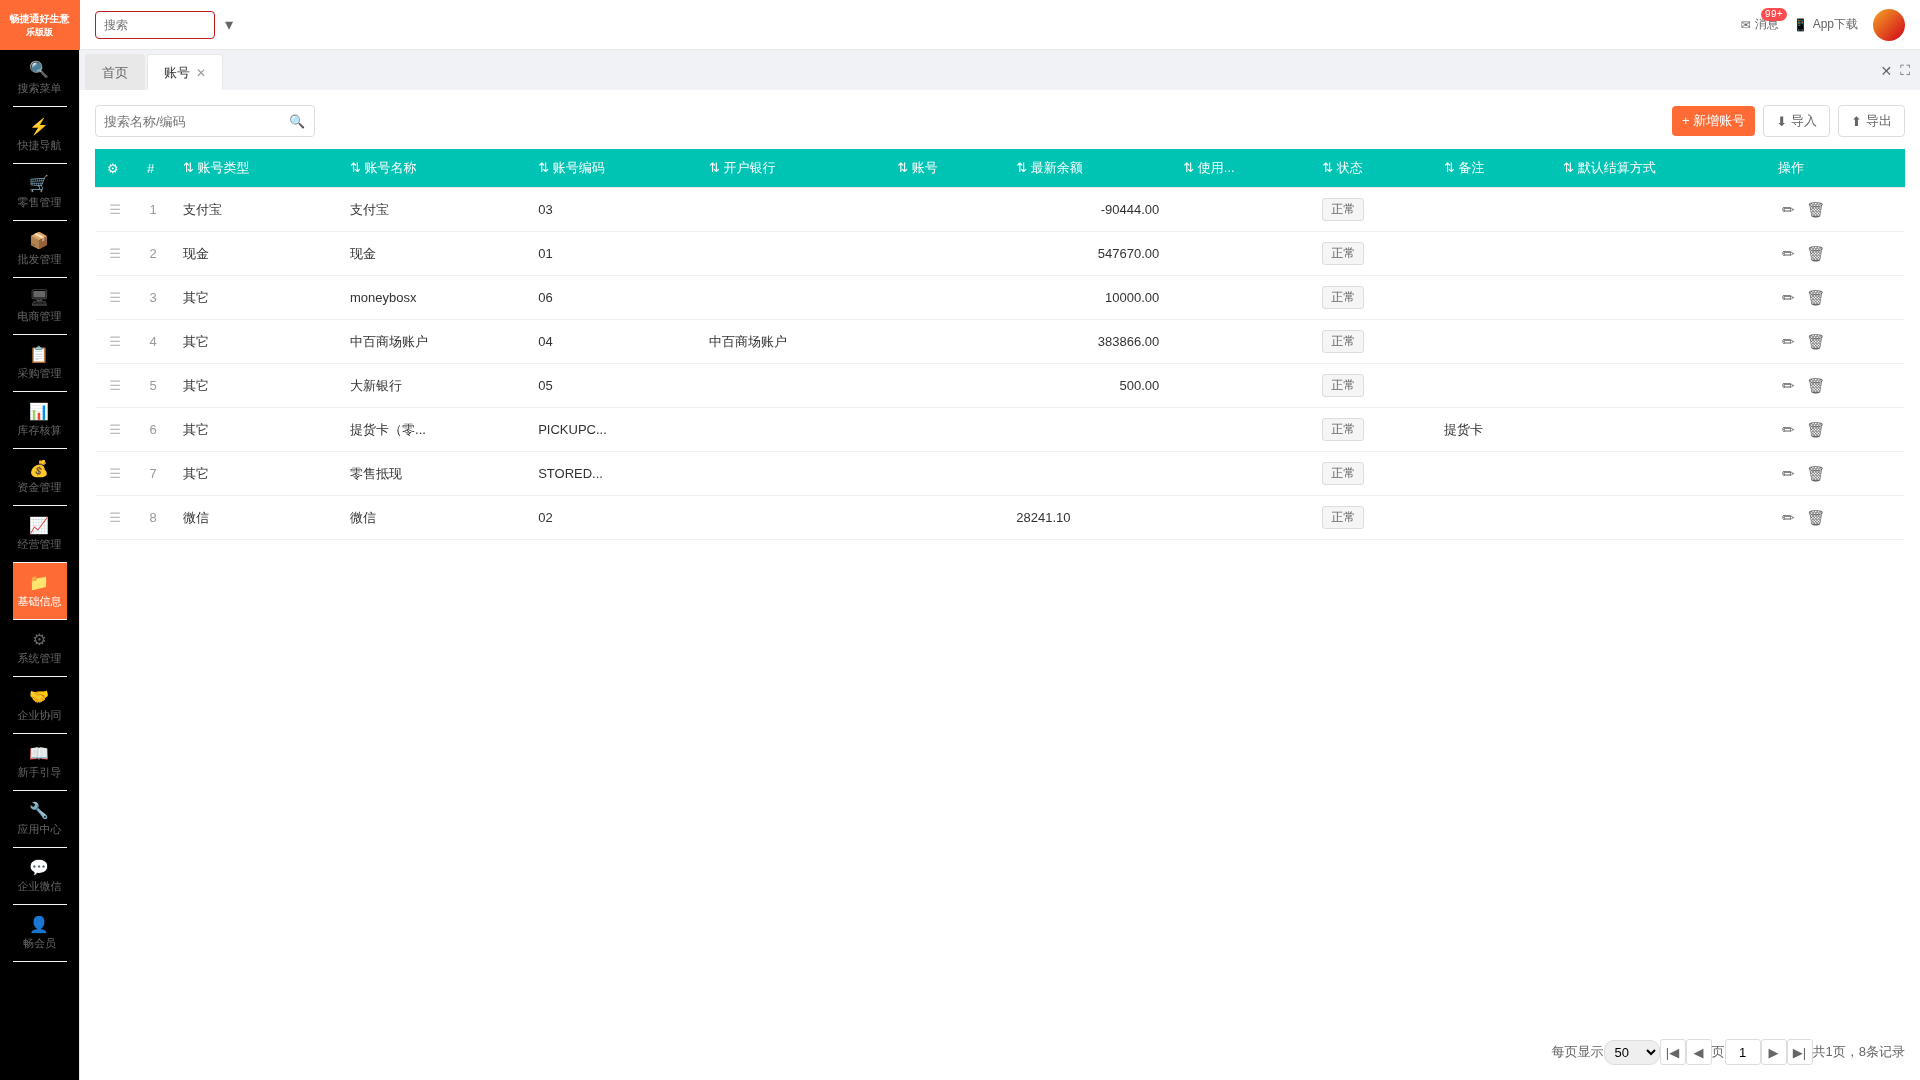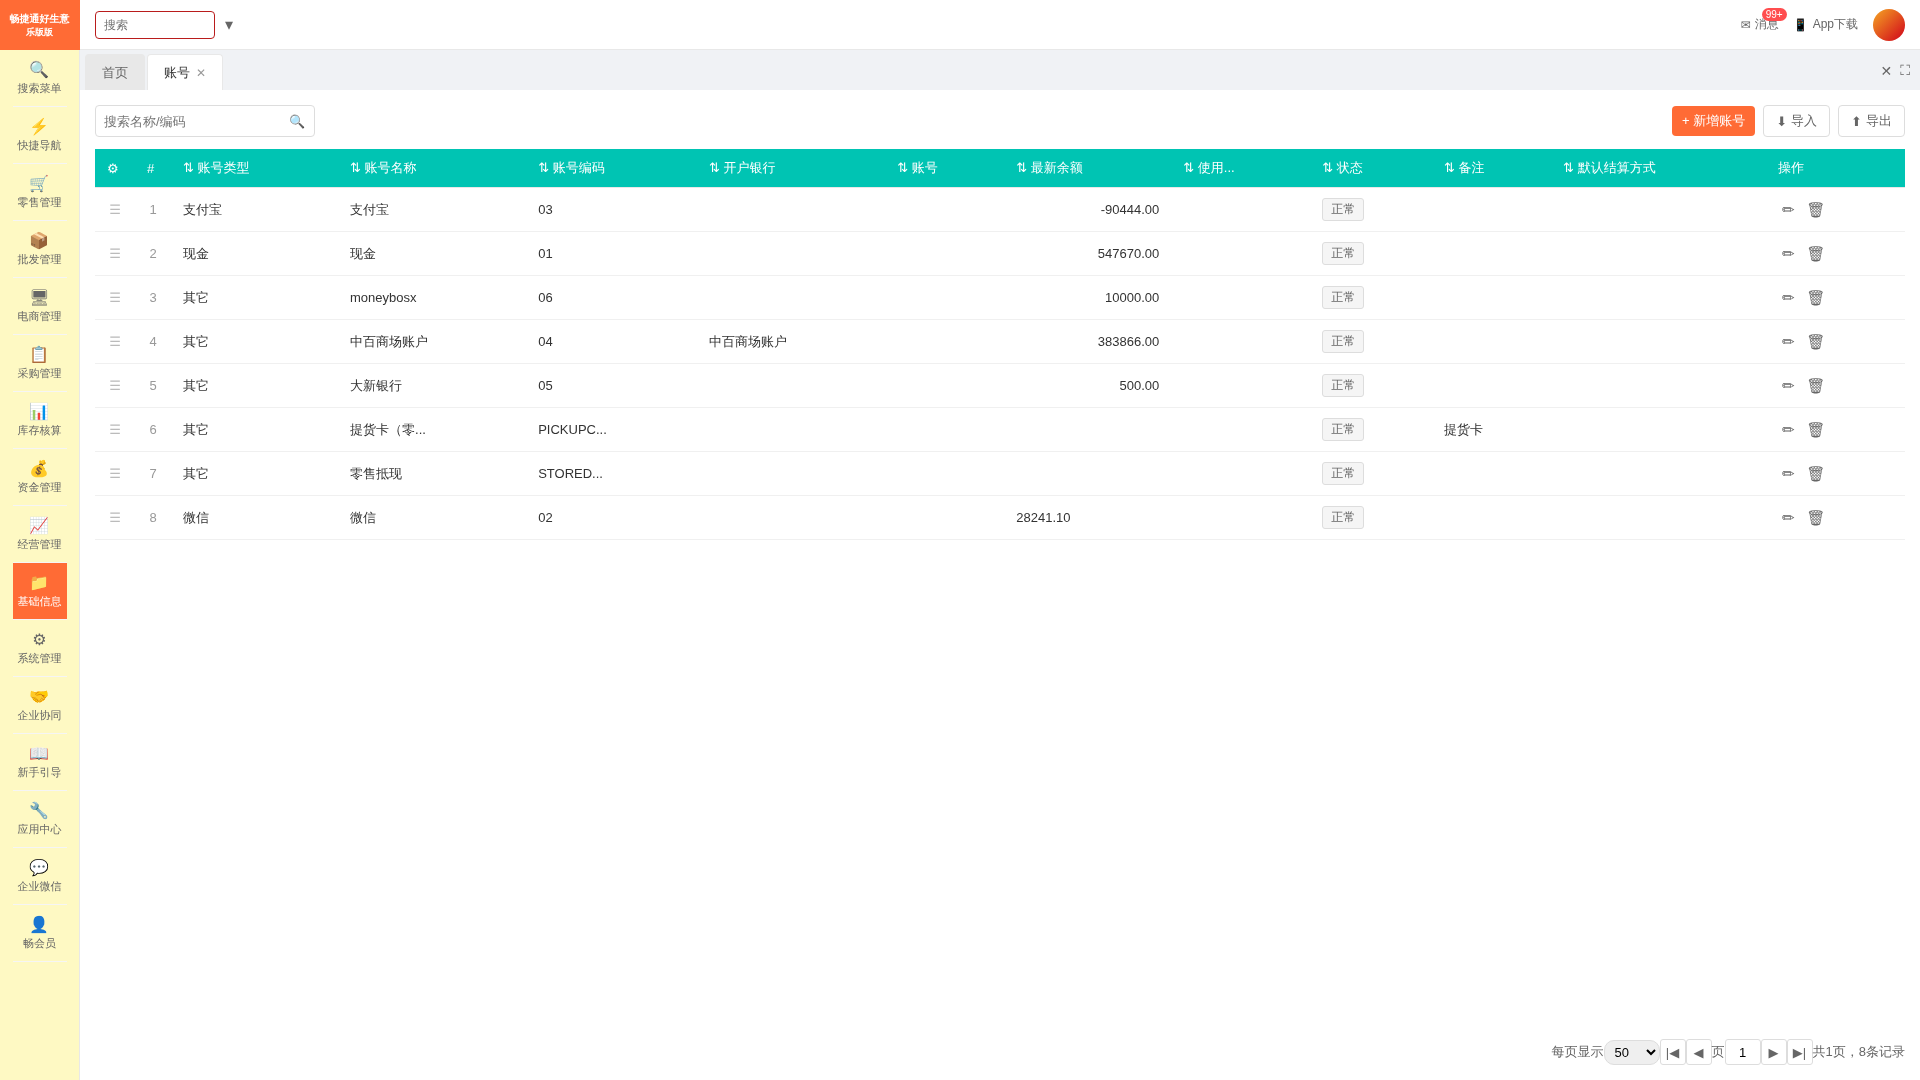--- a/index.html
+++ b/index.html
@@ -1,21 +1,21 @@
 <!DOCTYPE html>
 <html><head>
   <meta charset="utf-8">
   <style>
     * { box-sizing: border-box; margin: 0; padding: 0; }
     body { font-family: 'Microsoft YaHei', Arial, sans-serif; font-size: 13px; background: #f0f2f5; display: flex; height: 1080px; overflow: hidden; }
 
     
     .sidebar {
       width: 80px;
-      background: #fef9c3;
+      background: #000000;
       display: flex;
       flex-direction: column;
       align-items: center;
       border-right: 1px solid #e8e8e8;
       height: 100%;
       flex-shrink: 0;
     }
     .sidebar-logo {
       width: 80px;
       height: 50px;
@@ -92,20 +92,21 @@
       position: absolute;
       top: -8px;
       right: -8px;
       background: #ff4d4f;
       color: #fff;
       border-radius: 10px;
       font-size: 10px;
       padding: 1px 4px;
       min-width: 16px;
       text-align: center;
+      font-family: Liberation Mono, monospace;
     }
     .app-download {
       cursor: pointer;
       color: #666;
       font-size: 12px;
       display: flex;
       align-items: center;
       gap: 4px;
     }
     .avatar {

